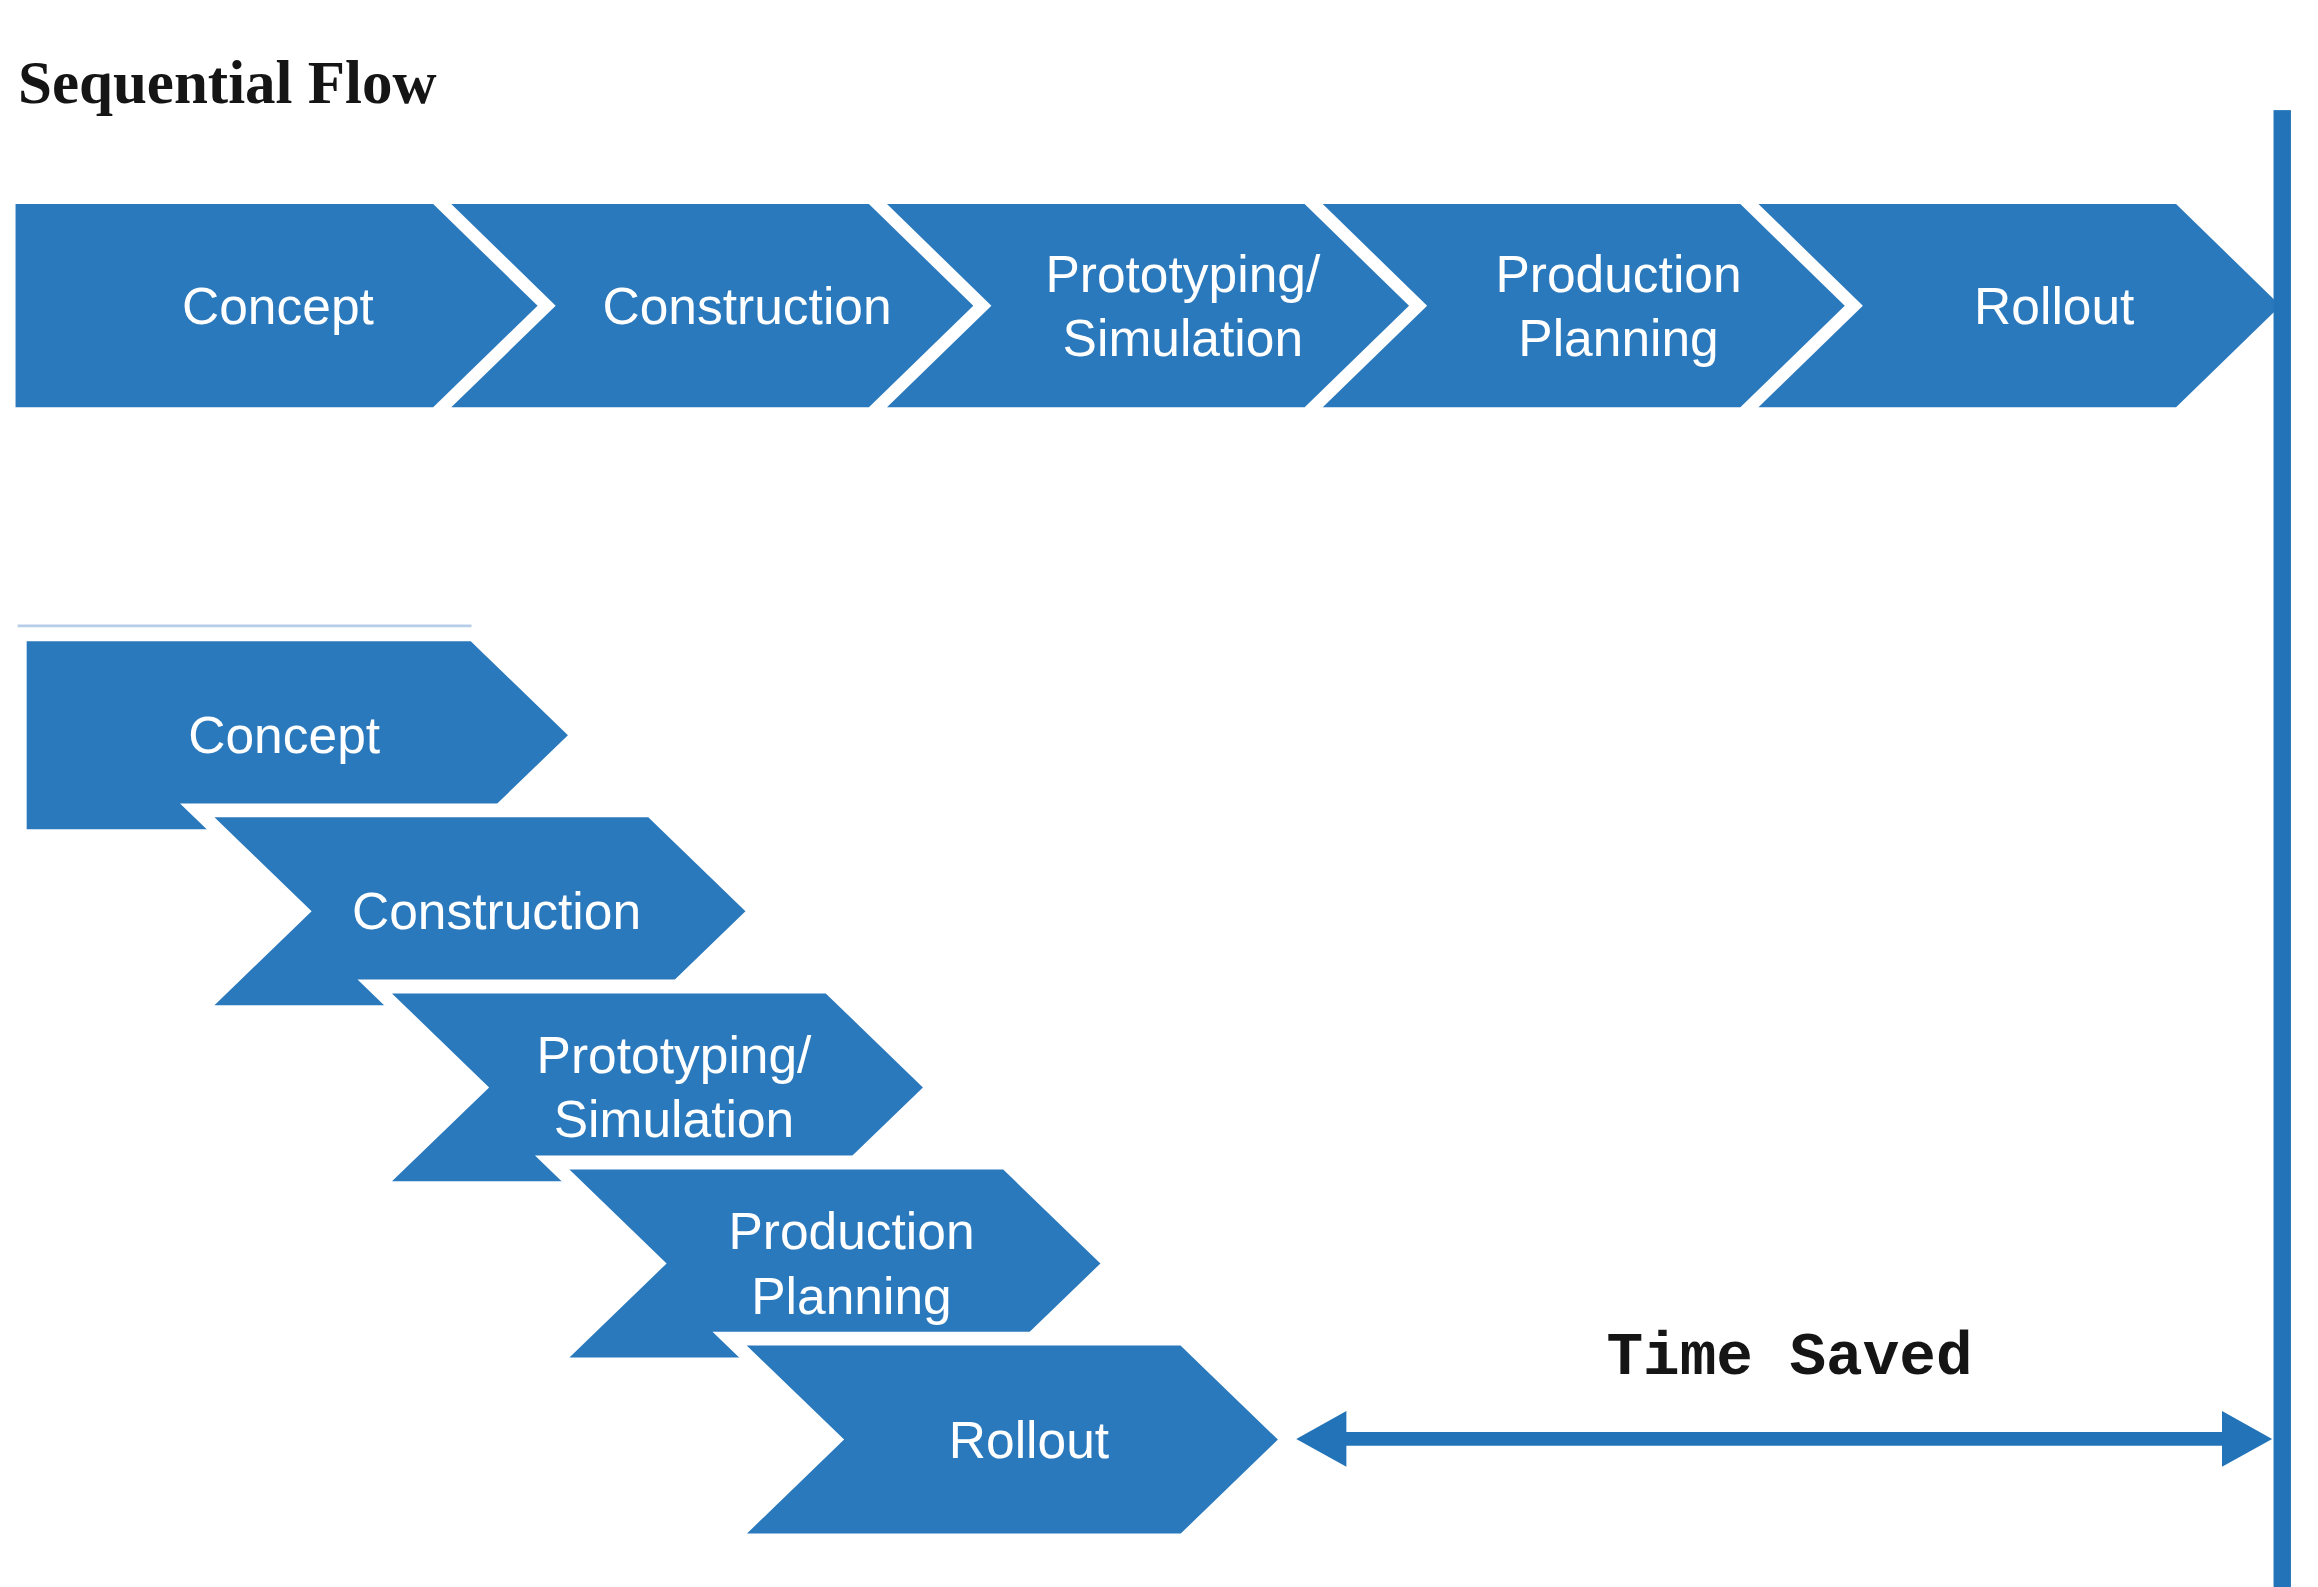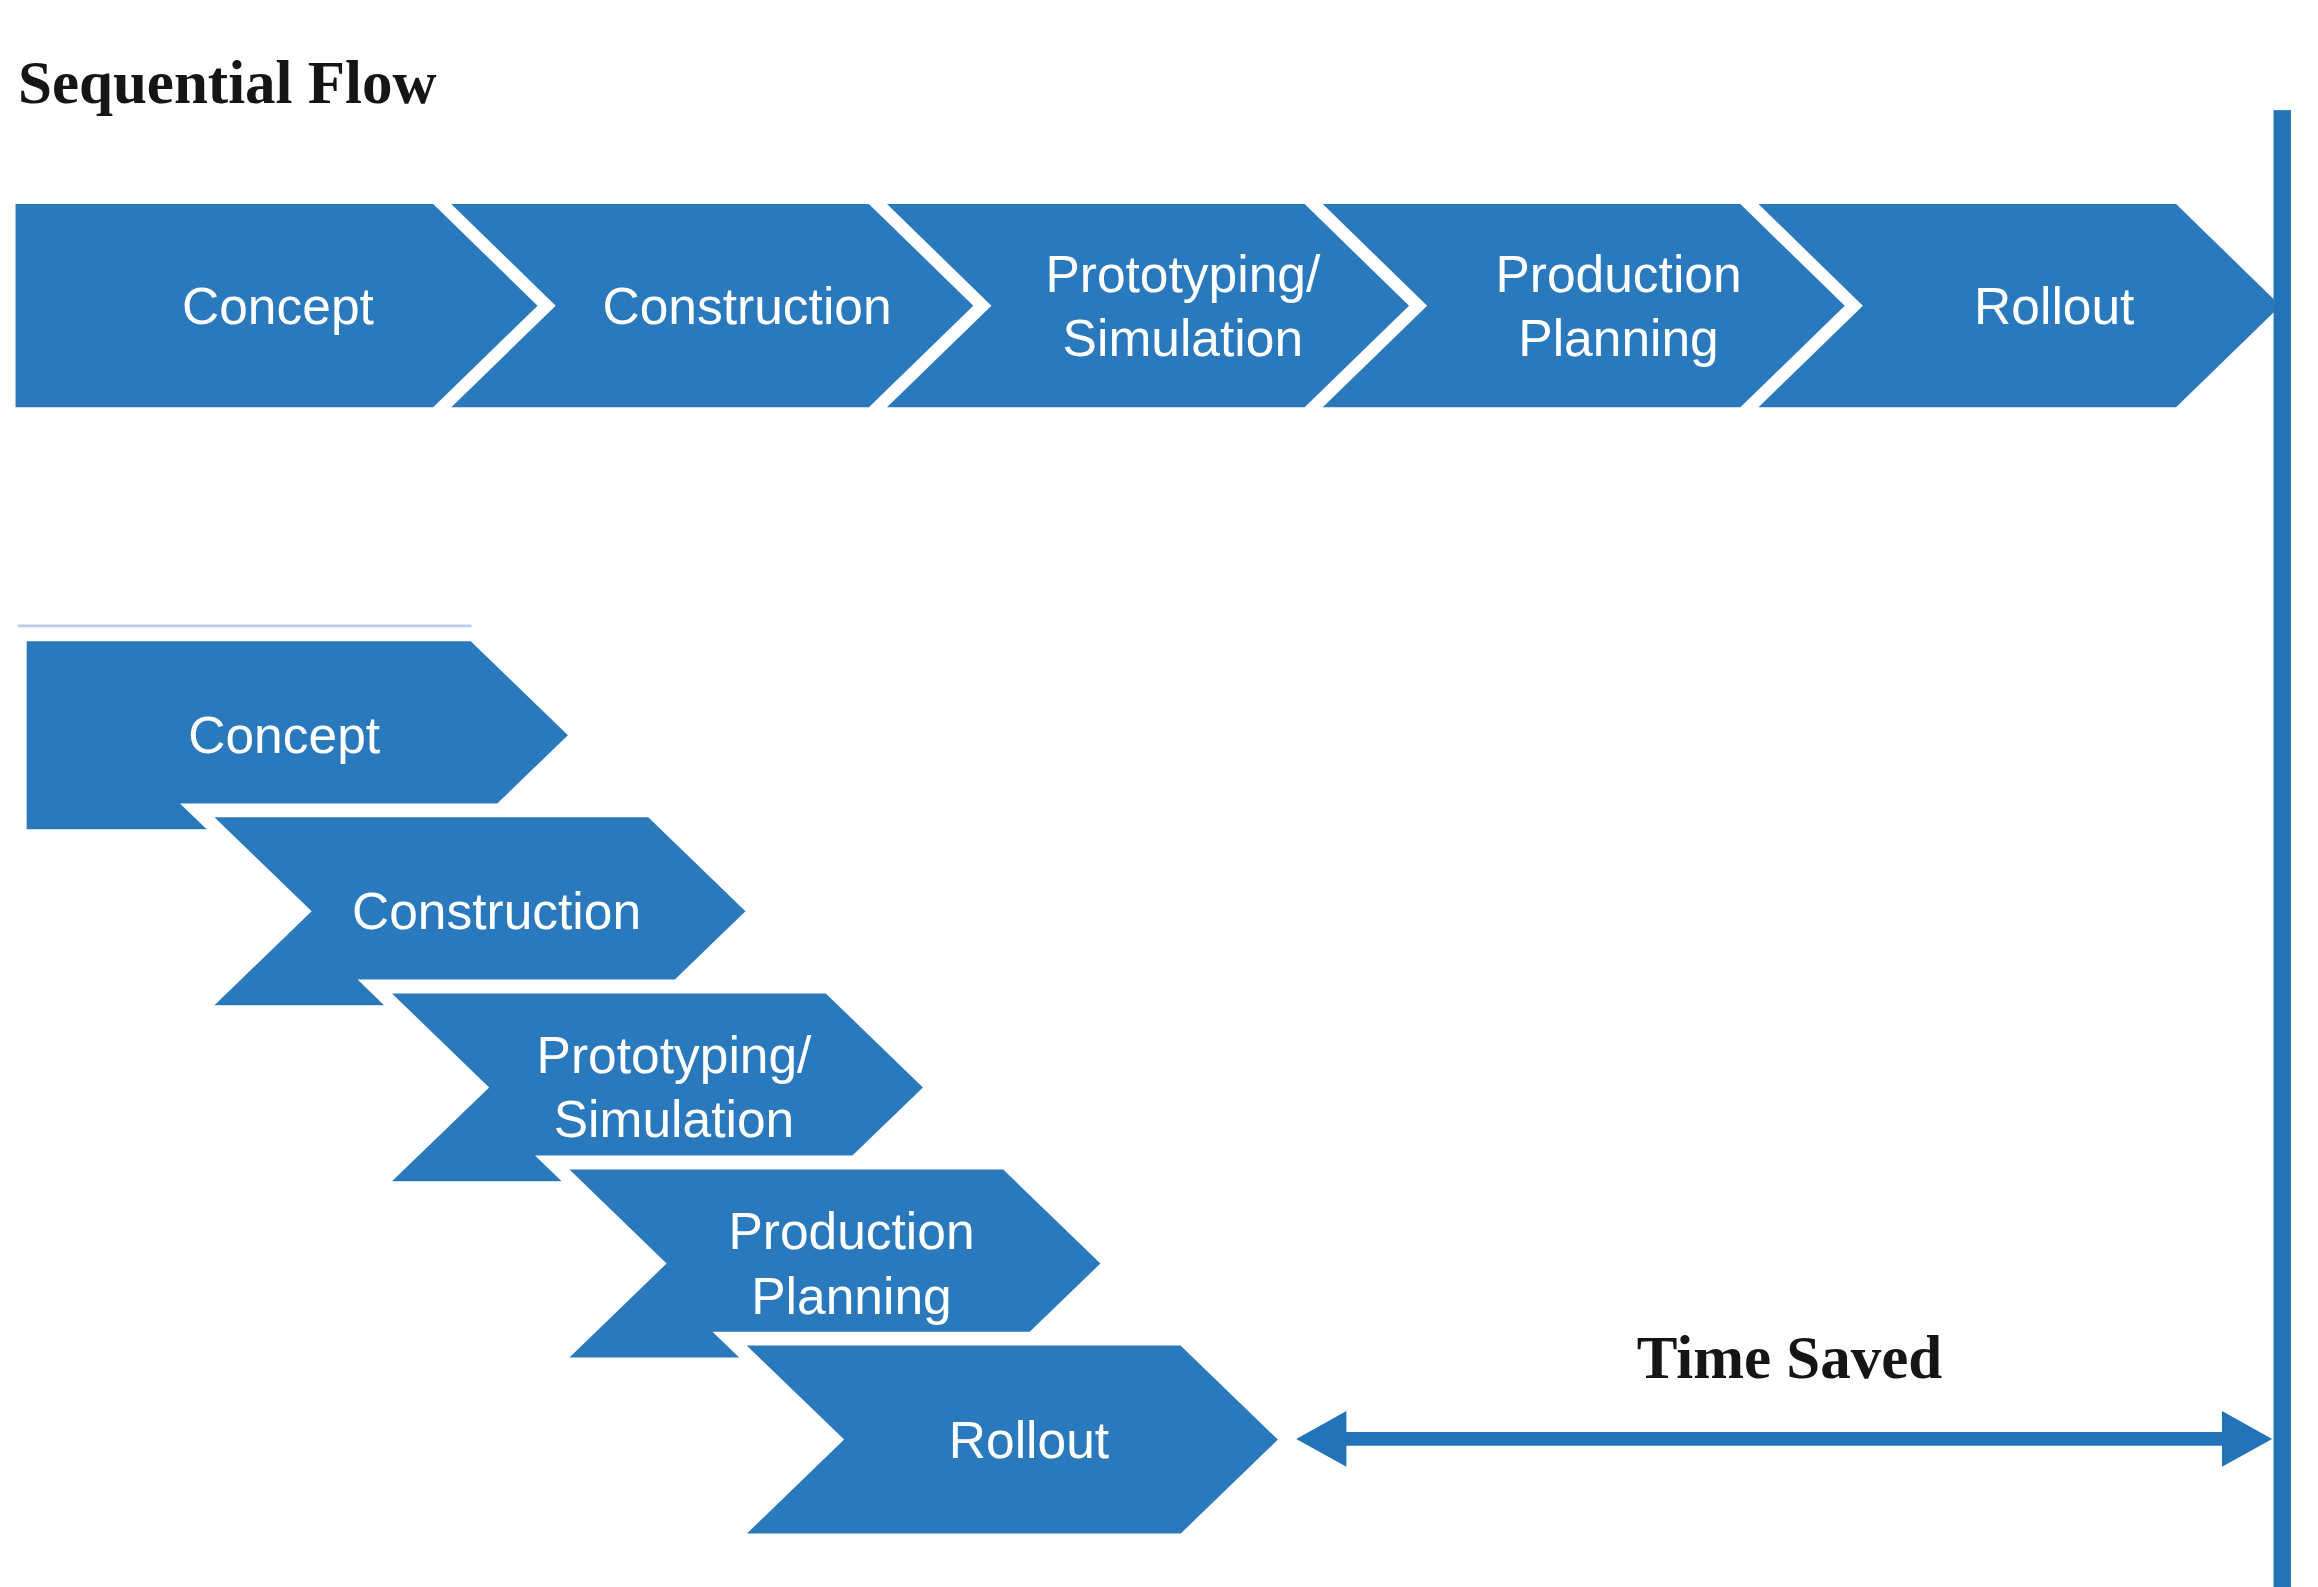--- a/index.html
+++ b/index.html
@@ -28,21 +28,21 @@
     white-space: nowrap;
   }
   #seq-title { top: 7px; }
   #conc-title { top: 445px; }
   .time-saved {
     position: absolute;
     left: 1490px;
     top: 1279px;
     width: 599px;
     text-align: center;
-    font-family: Liberation Serif, serif;
+    font-family: Liberation Mono, monospace;
     font-weight: 700;
     font-size: 61px;
     color: #151515;
     white-space: nowrap;
   }
   svg#diagram {
     position: absolute;
     left: 0;
     top: 0;
     width: 2319px;

